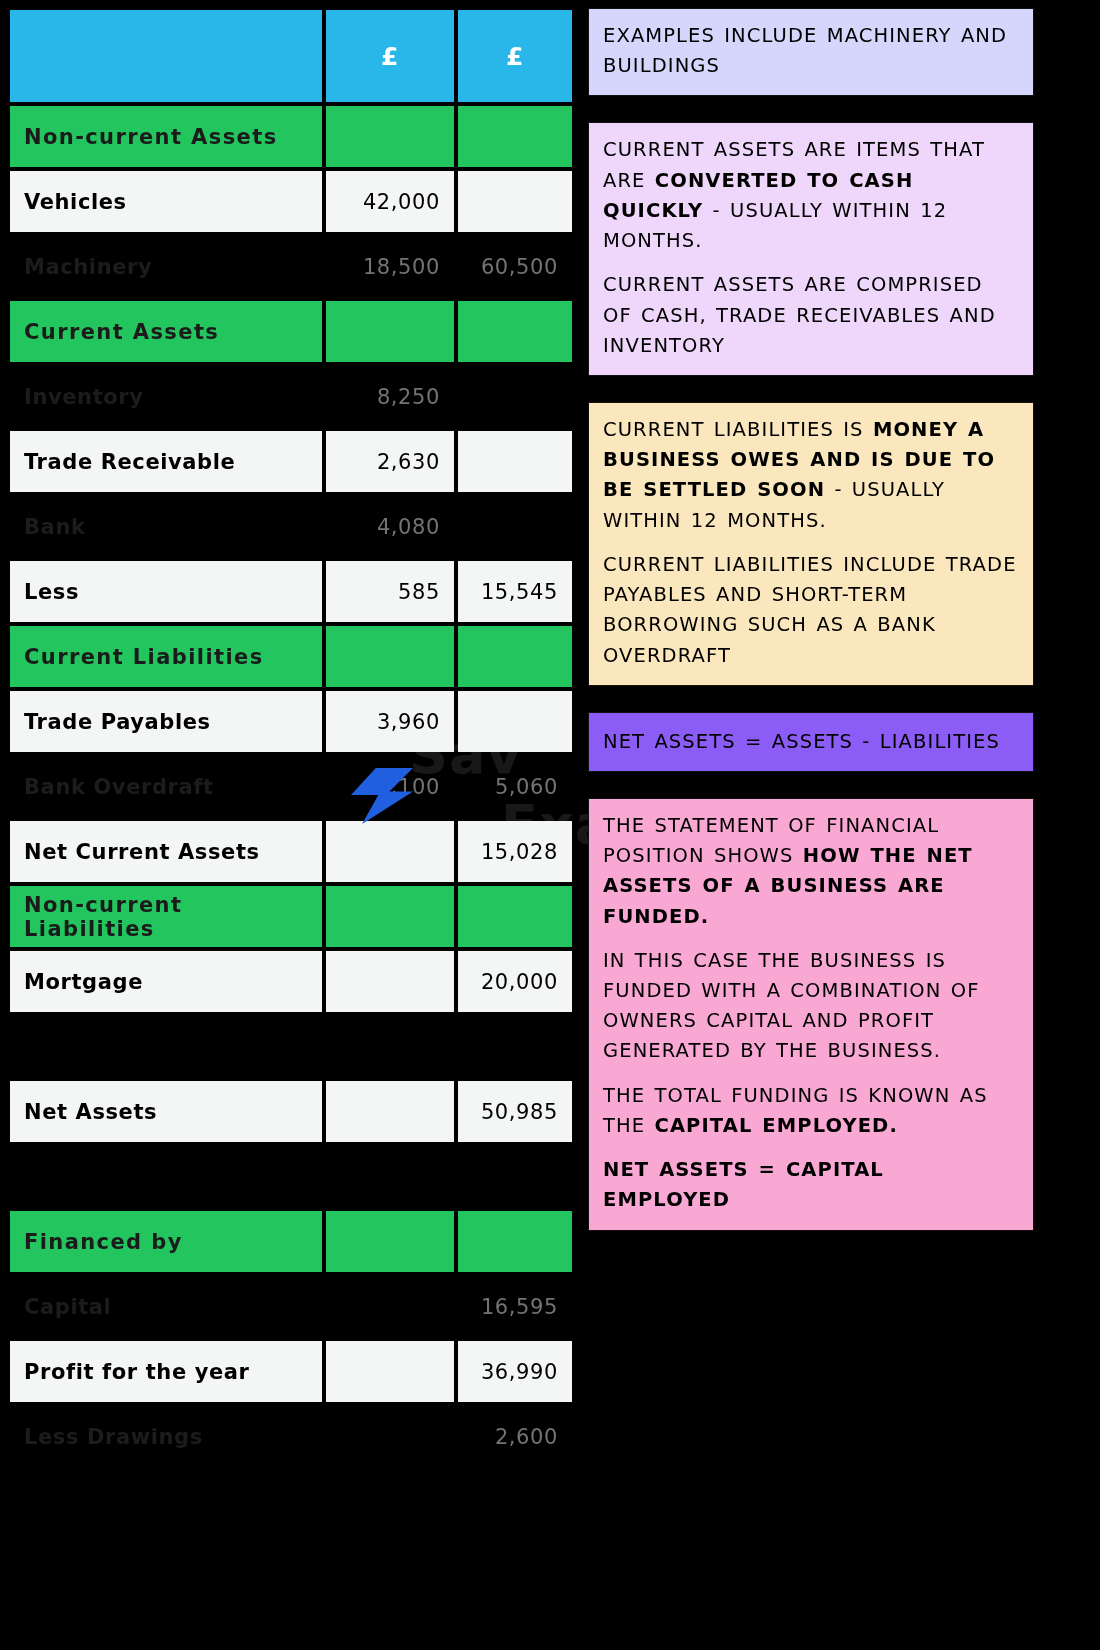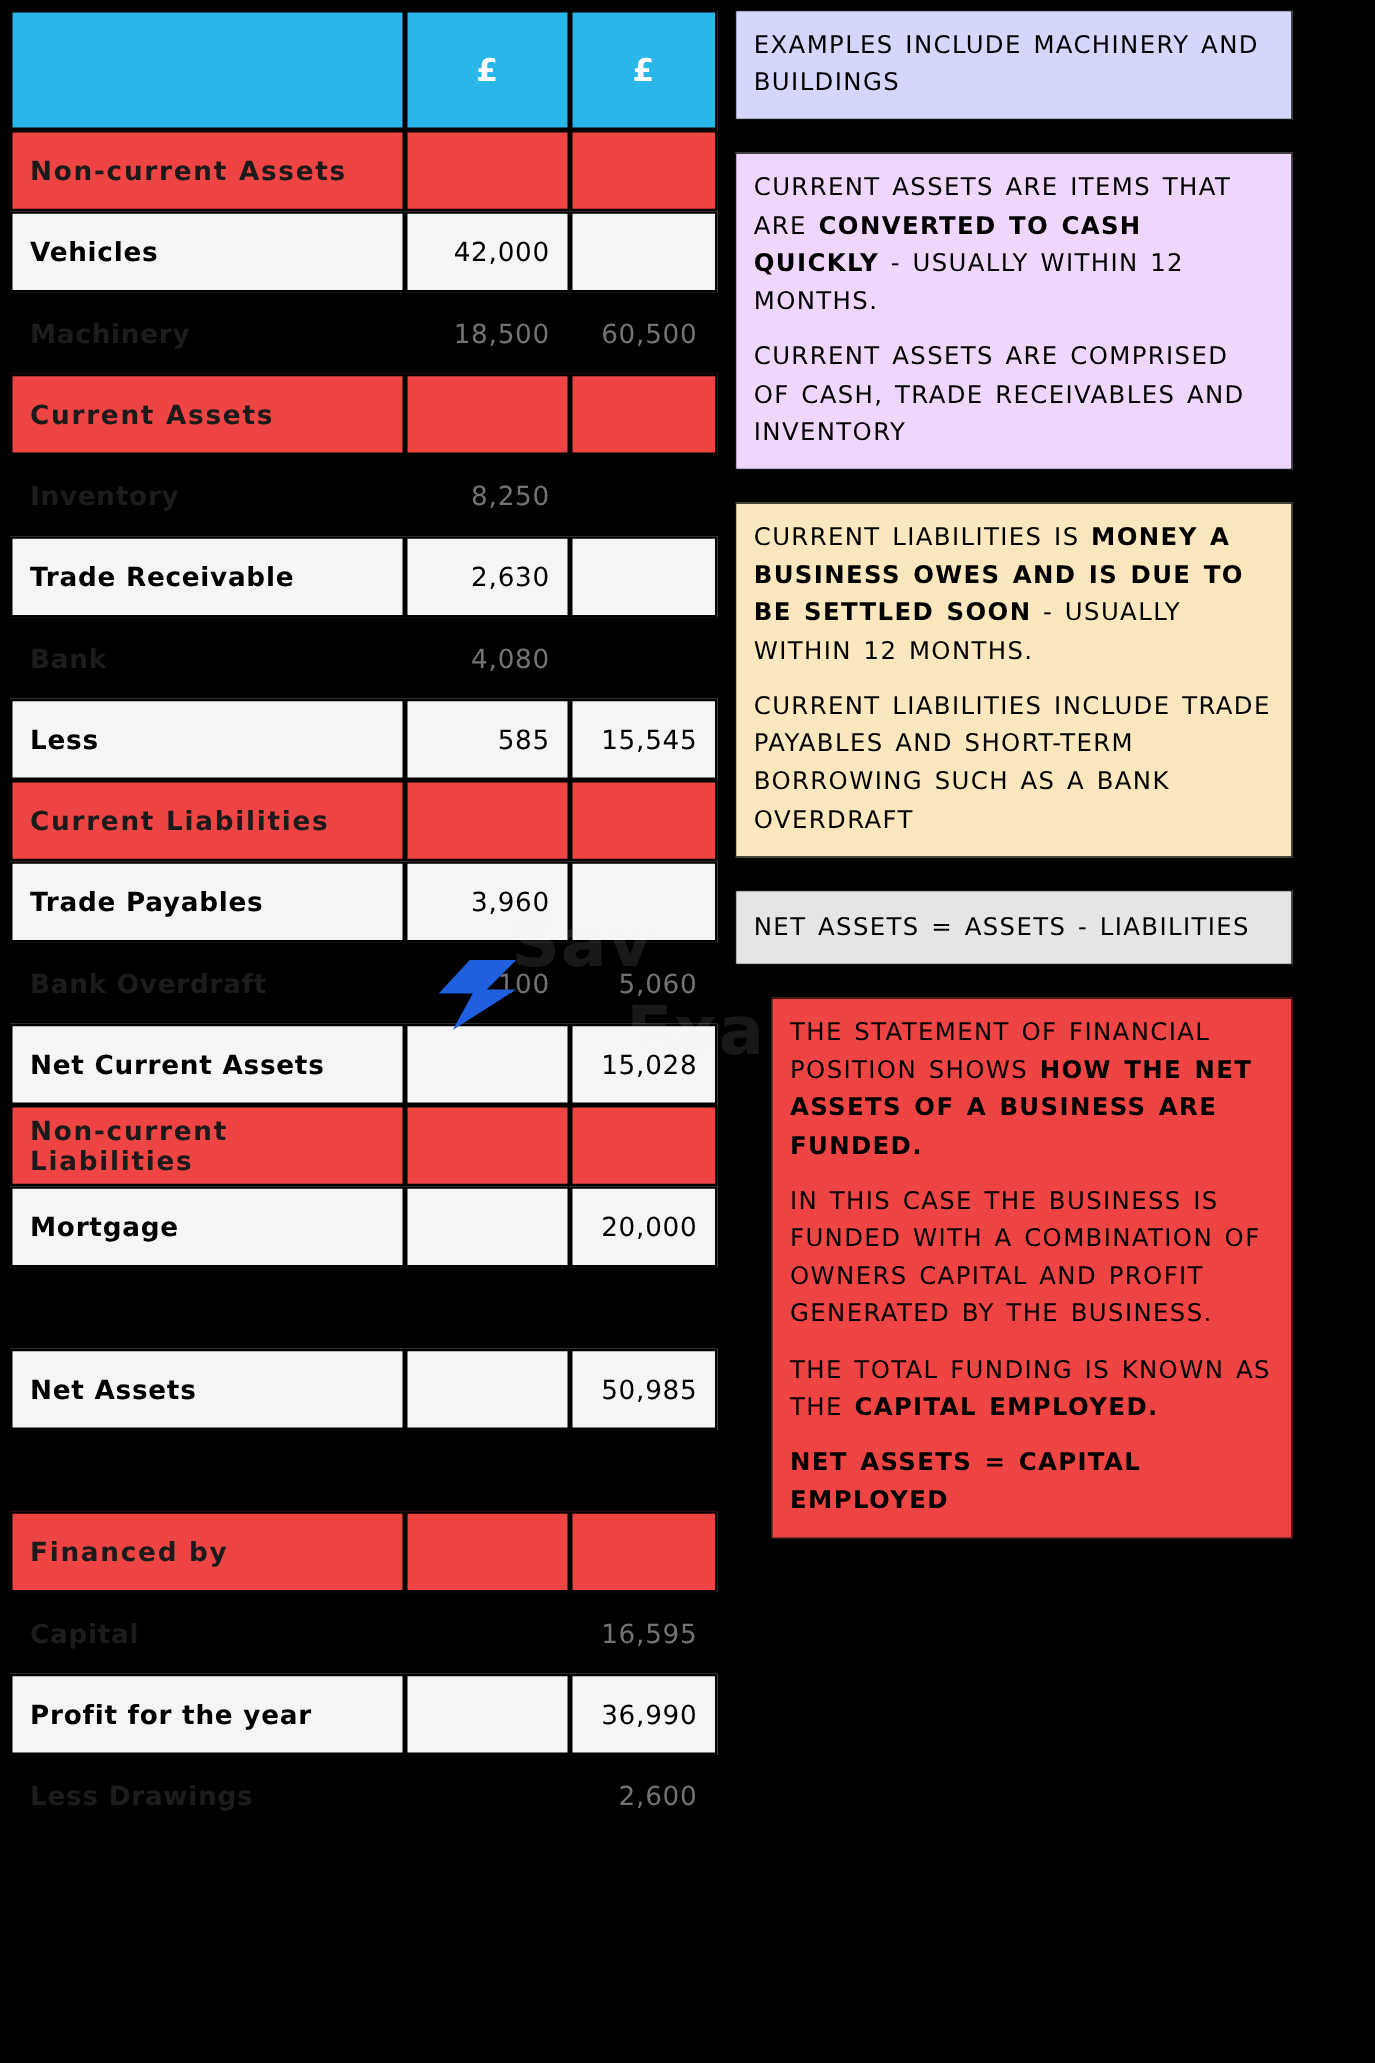--- a/index.html
+++ b/index.html
@@ -55,21 +55,21 @@
     height: 96px;
     text-align: center;
     font-size: 25px;
     font-weight: 700;
     color: #ffffff;
   }
   tr.head td.blank { background: #29b6e8; }
 
   
   tr.section td {
-    background: #ef4444;
+    background: #22c55e;
     border: 2px solid #000;
     color: #1b1b1b;
     font-weight: 600;
     font-size: 21px;
     letter-spacing: 1.4px;
   }
   
   tr.dim td {
     background: #000;
     border: 2px solid #000;
@@ -273,24 +273,24 @@
         <p><span>EXAMPLES INCLUDE MACHINERY AND BUILDINGS</span></p>
       </div>
       <div class="card c-violet" style="background: rgb(238, 215, 250);">
         <p><span>CURRENT ASSETS ARE ITEMS THAT ARE </span><b>CONVERTED TO CASH QUICKLY</b><span> - USUALLY WITHIN 12 MONTHS.</span></p>
         <p><span>CURRENT ASSETS ARE COMPRISED OF CASH, TRADE RECEIVABLES AND INVENTORY</span></p>
       </div>
       <div class="card c-amber" style="background: rgb(251, 231, 189);">
         <p><span>CURRENT LIABILITIES IS </span><b>MONEY A BUSINESS OWES AND IS DUE TO BE SETTLED SOON</b><span> - USUALLY WITHIN 12 MONTHS.</span></p>
         <p><span>CURRENT LIABILITIES INCLUDE TRADE PAYABLES AND SHORT-TERM BORROWING SUCH AS A BANK OVERDRAFT</span></p>
       </div>
-      <div class="card c-green" style="background: #e5e5e5;">
+      <div class="card c-green" style="background: #8b5cf6;">
         <p><span>NET ASSETS = ASSETS - LIABILITIES</span></p>
       </div>
-      <div class="card c-grey" style="background: #ef4444; margin-left: 29px;">
+      <div class="card c-grey" style="background: #f9a8d4;">
         <p><span>THE STATEMENT OF FINANCIAL POSITION SHOWS </span><b>HOW THE NET ASSETS OF A BUSINESS ARE FUNDED.</b></p>
         <p><span>IN THIS CASE THE BUSINESS IS FUNDED WITH A COMBINATION OF OWNERS CAPITAL AND PROFIT GENERATED BY THE BUSINESS.</span></p>
         <p><span>THE TOTAL FUNDING IS KNOWN AS THE </span><b>CAPITAL EMPLOYED.</b></p>
         <p><b>NET ASSETS = CAPITAL EMPLOYED</b></p>
       </div>
     </div>
 
 </div>
 
 </body></html>

